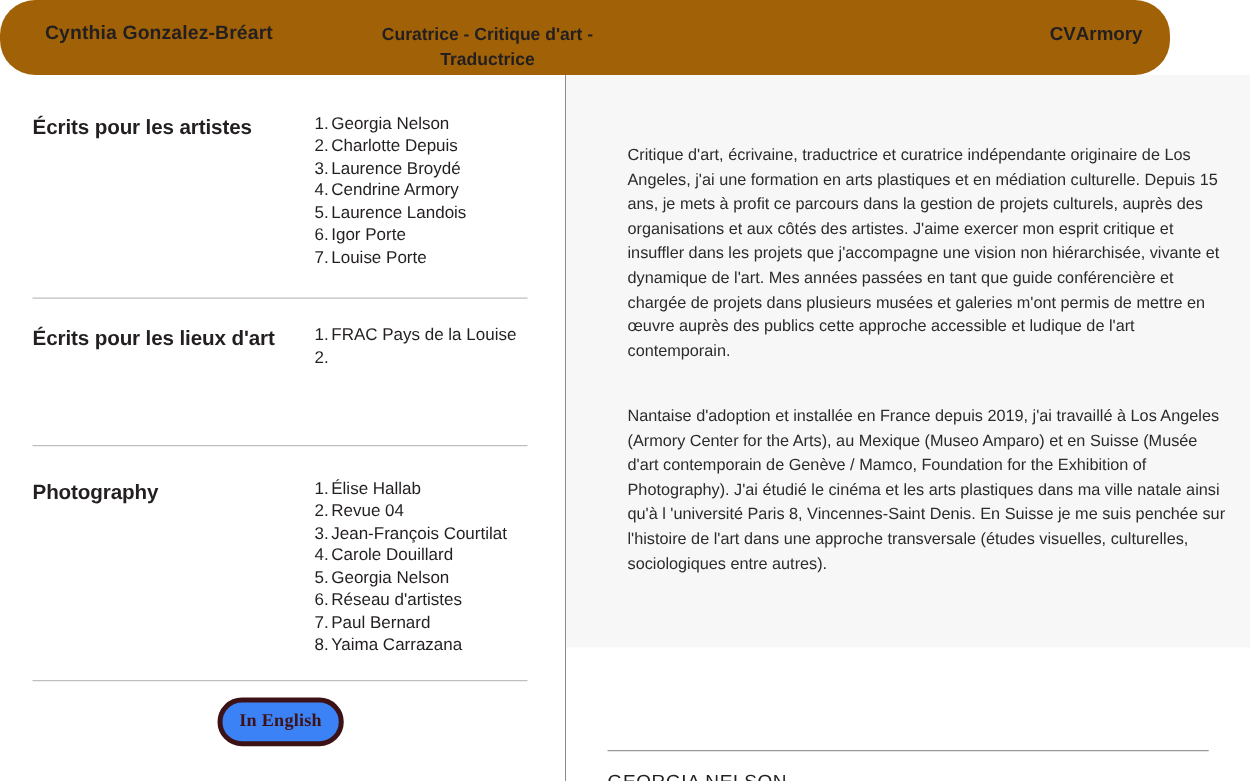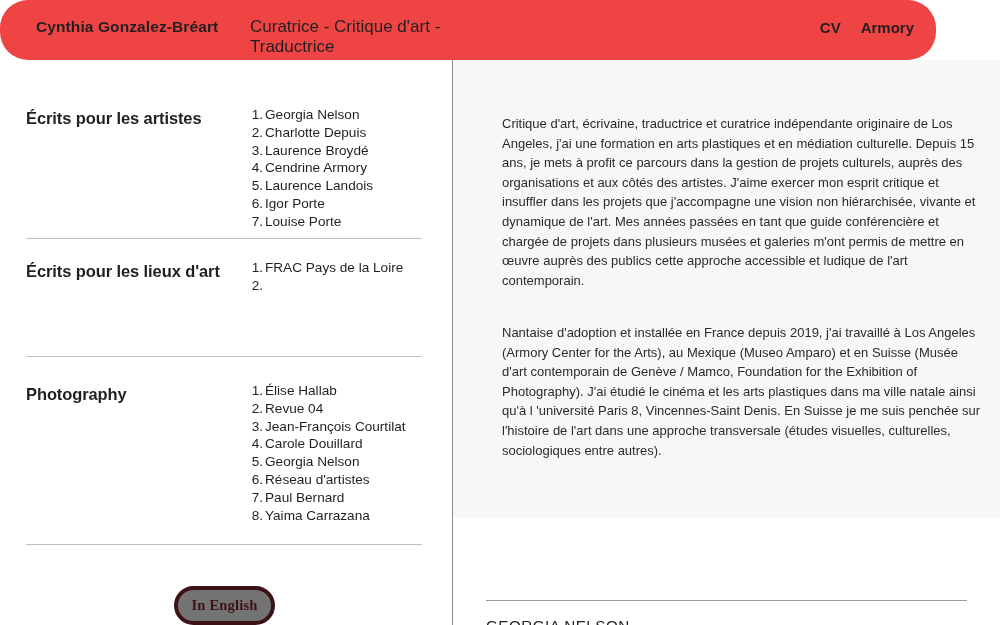--- a/index.html
+++ b/index.html
@@ -10,46 +10,45 @@
     background: #ffffff;
     font-family: "Liberation Sans", sans-serif;
     -webkit-font-smoothing: antialiased;
   }
 
   
   #header {
     position: absolute;
     top: 0; left: 0;
     width: 936px; height: 60px;
-    background: #ef4444;
+    background: #a16207;
     color: #231f20;
     border-radius: 28px;
   }
   #site-name {
     position: absolute;
     left: 36px; top: 18px;
     font-size: 15.5px;
     font-weight: 700;
     letter-spacing: .1px;
     white-space: nowrap;
   }
   #site-tagline {
     position: absolute;
     left: 250px; top: 17px;
     width: 280px;
-    text-align: left;
-    font-size: 17px;
-    font-weight: 400;
+    text-align: center;
+    font-size: 14px;
+    font-weight: 700;
     line-height: 20px;
   }
   #header-nav {
     position: absolute;
     right: 22px; top: 19px;
     display: flex;
-    gap: 20px;
     font-size: 15px;
     font-weight: 700;
   }
   #header-nav a { color: #231f20; text-decoration: none; }
 
   
   #left-col {
     position: absolute;
     left: 0; top: 60px;
     width: 452px; height: 565px;
@@ -113,23 +112,23 @@
     position: absolute;
     left: 26px;
     width: 396px;
     height: 1px;
     background: #bfbfbf;
   }
 
   
   #lang-button {
     position: absolute;
-    left: 174px; top: 586px;
+    left: 174px; top: 558px;
     width: 101px; height: 39px;
-    background: #737373;
+    background: #3b82f6;
     border: 4px solid #3d1216;
     border-radius: 20px;
     color: #3d1216;
     font-size: 14.5px;
     font-weight: 700;
     font-family: "Liberation Serif", serif;
     display: flex;
     align-items: center;
     justify-content: center;
     cursor: pointer;
@@ -187,42 +186,42 @@
     <span>Traductrice</span>
   </div>
   <nav id="header-nav">
     <a href="#">CV</a>
     <a href="#">Armory</a>
   </nav>
 </div>
 
 <div id="left-col">
 
-  <div class="section" id="section-0" style="top:46px;height:148px">
+  <div class="section" id="section-0" style="top:30px;height:148px">
     <div class="section-inner">
       <div class="section-head">Écrits pour les artistes</div>
       <ol class="section-list">
         <li><span class="li-num">1.</span><span>Georgia Nelson</span></li>
         <li><span class="li-num">2.</span><span>Charlotte Depuis</span></li>
         <li><span class="li-num">3.</span><span>Laurence Broydé</span></li>
         <li><span class="li-num">4.</span><span>Cendrine Armory</span></li>
         <li><span class="li-num">5.</span><span>Laurence Landois</span></li>
         <li><span class="li-num">6.</span><span>Igor Porte</span></li>
         <li><span class="li-num">7.</span><span>Louise Porte</span></li>
       </ol>
     </div>
   </div>
 
   <div class="rule" style="top:178px"></div>
 
   <div class="section" id="section-1" style="top:199px;height:95px">
     <div class="section-inner">
       <div class="section-head">Écrits pour les lieux d'art</div>
       <ol class="section-list">
-        <li><span class="li-num">1.</span><span>FRAC Pays de la Loire</span></li>
+        <li><span class="li-num">1.</span><span>FRAC Pays de la Louise</span></li>
         <li><span class="li-num">2.</span></li>
       </ol>
     </div>
   </div>
 
   <div class="rule" style="top:296px"></div>
 
   <div class="section" id="section-2" style="top:322px;height:165px">
     <div class="section-inner">
       <div class="section-head">Photography</div>

